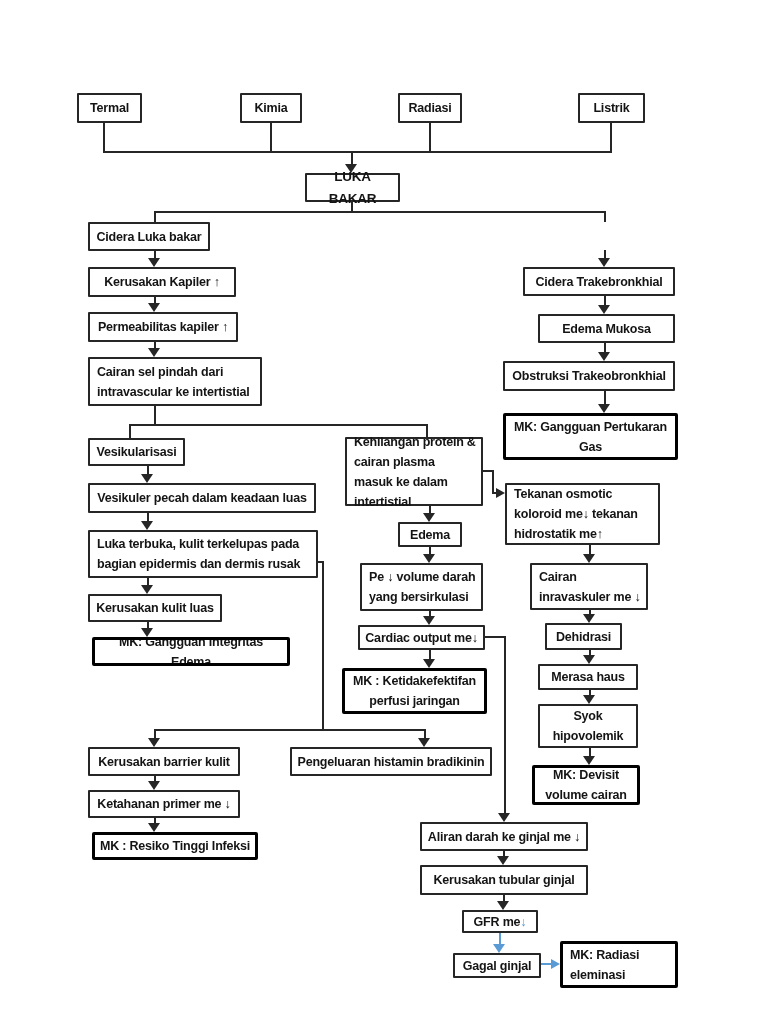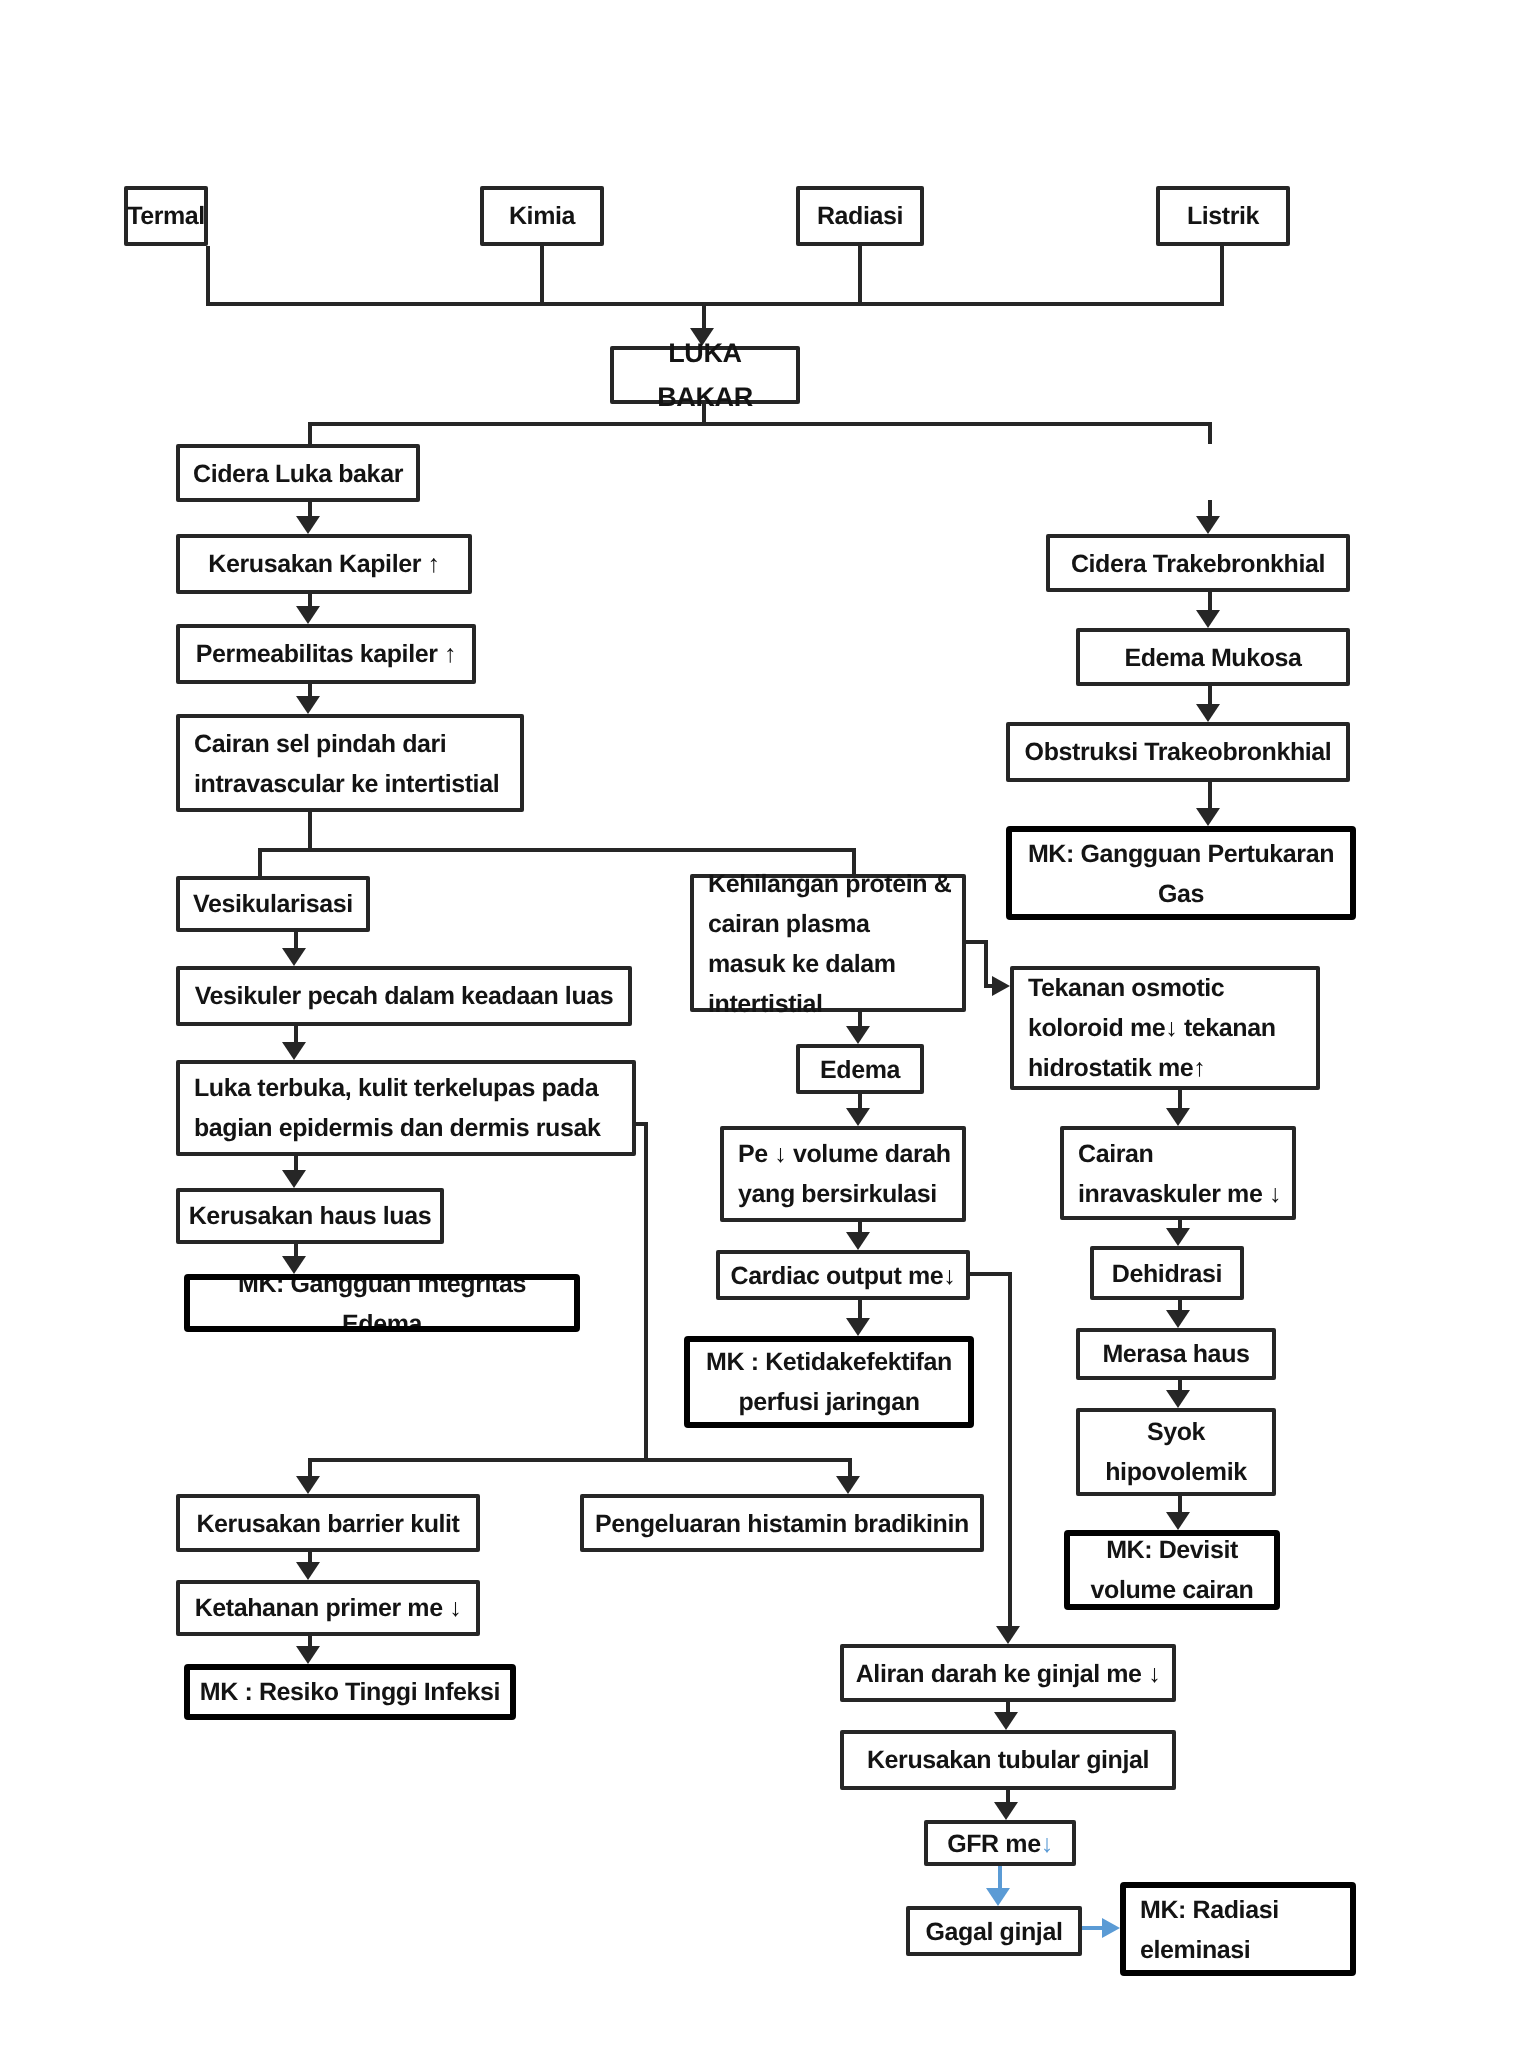--- a/index.html
+++ b/index.html
@@ -22,21 +22,21 @@
   .bh{background:#5b9bd5;}
   .btd{border-top-color:#5b9bd5;}
   .btr{border-left-color:#5b9bd5;}
   .blue{color:#5b9bd5;}
 </style>
 </head>
 <body>
 
 <div id="canvas">
 
-  <div class="node" style="left:62px;top:93px;width:42px;height:30px">
+  <div class="node" style="left:77px;top:93px;width:65px;height:30px">
       <span>Termal</span>
     </div>
   <div class="node" style="left:240px;top:93px;width:62px;height:30px">
       <span>Kimia</span>
     </div>
   <div class="node" style="left:398px;top:93px;width:64px;height:30px">
       <span>Radiasi</span>
     </div>
   <div class="node" style="left:578px;top:93px;width:67px;height:30px">
       <span>Listrik</span>
@@ -91,21 +91,21 @@
       <span>Vesikuler pecah dalam keadaan luas</span>
     </div>
   <div class="v" style="left:147px;top:513px;height:9px"></div>
     <div class="td" style="left:141px;top:521px"></div>
   <div class="node left" style="left:88px;top:530px;width:230px;height:48px">
       <span>Luka terbuka, kulit terkelupas pada bagian epidermis dan dermis rusak</span>
     </div>
   <div class="v" style="left:147px;top:578px;height:8px"></div>
     <div class="td" style="left:141px;top:585px"></div>
   <div class="node" style="left:88px;top:594px;width:134px;height:28px">
-      <span>Kerusakan haus luas</span>
+      <span>Kerusakan kulit luas</span>
     </div>
   <div class="v" style="left:147px;top:622px;height:7px"></div>
     <div class="td" style="left:141px;top:628px"></div>
   <div class="node mk" style="left:92px;top:637px;width:198px;height:29px">
       <span>MK: Gangguan Integritas Edema</span>
     </div>
 
   <div class="h" style="left:318px;top:561px;width:6px"></div>
   <div class="v" style="left:322px;top:561px;height:170px"></div>
   <div class="h" style="left:154px;top:729px;width:272px"></div>

